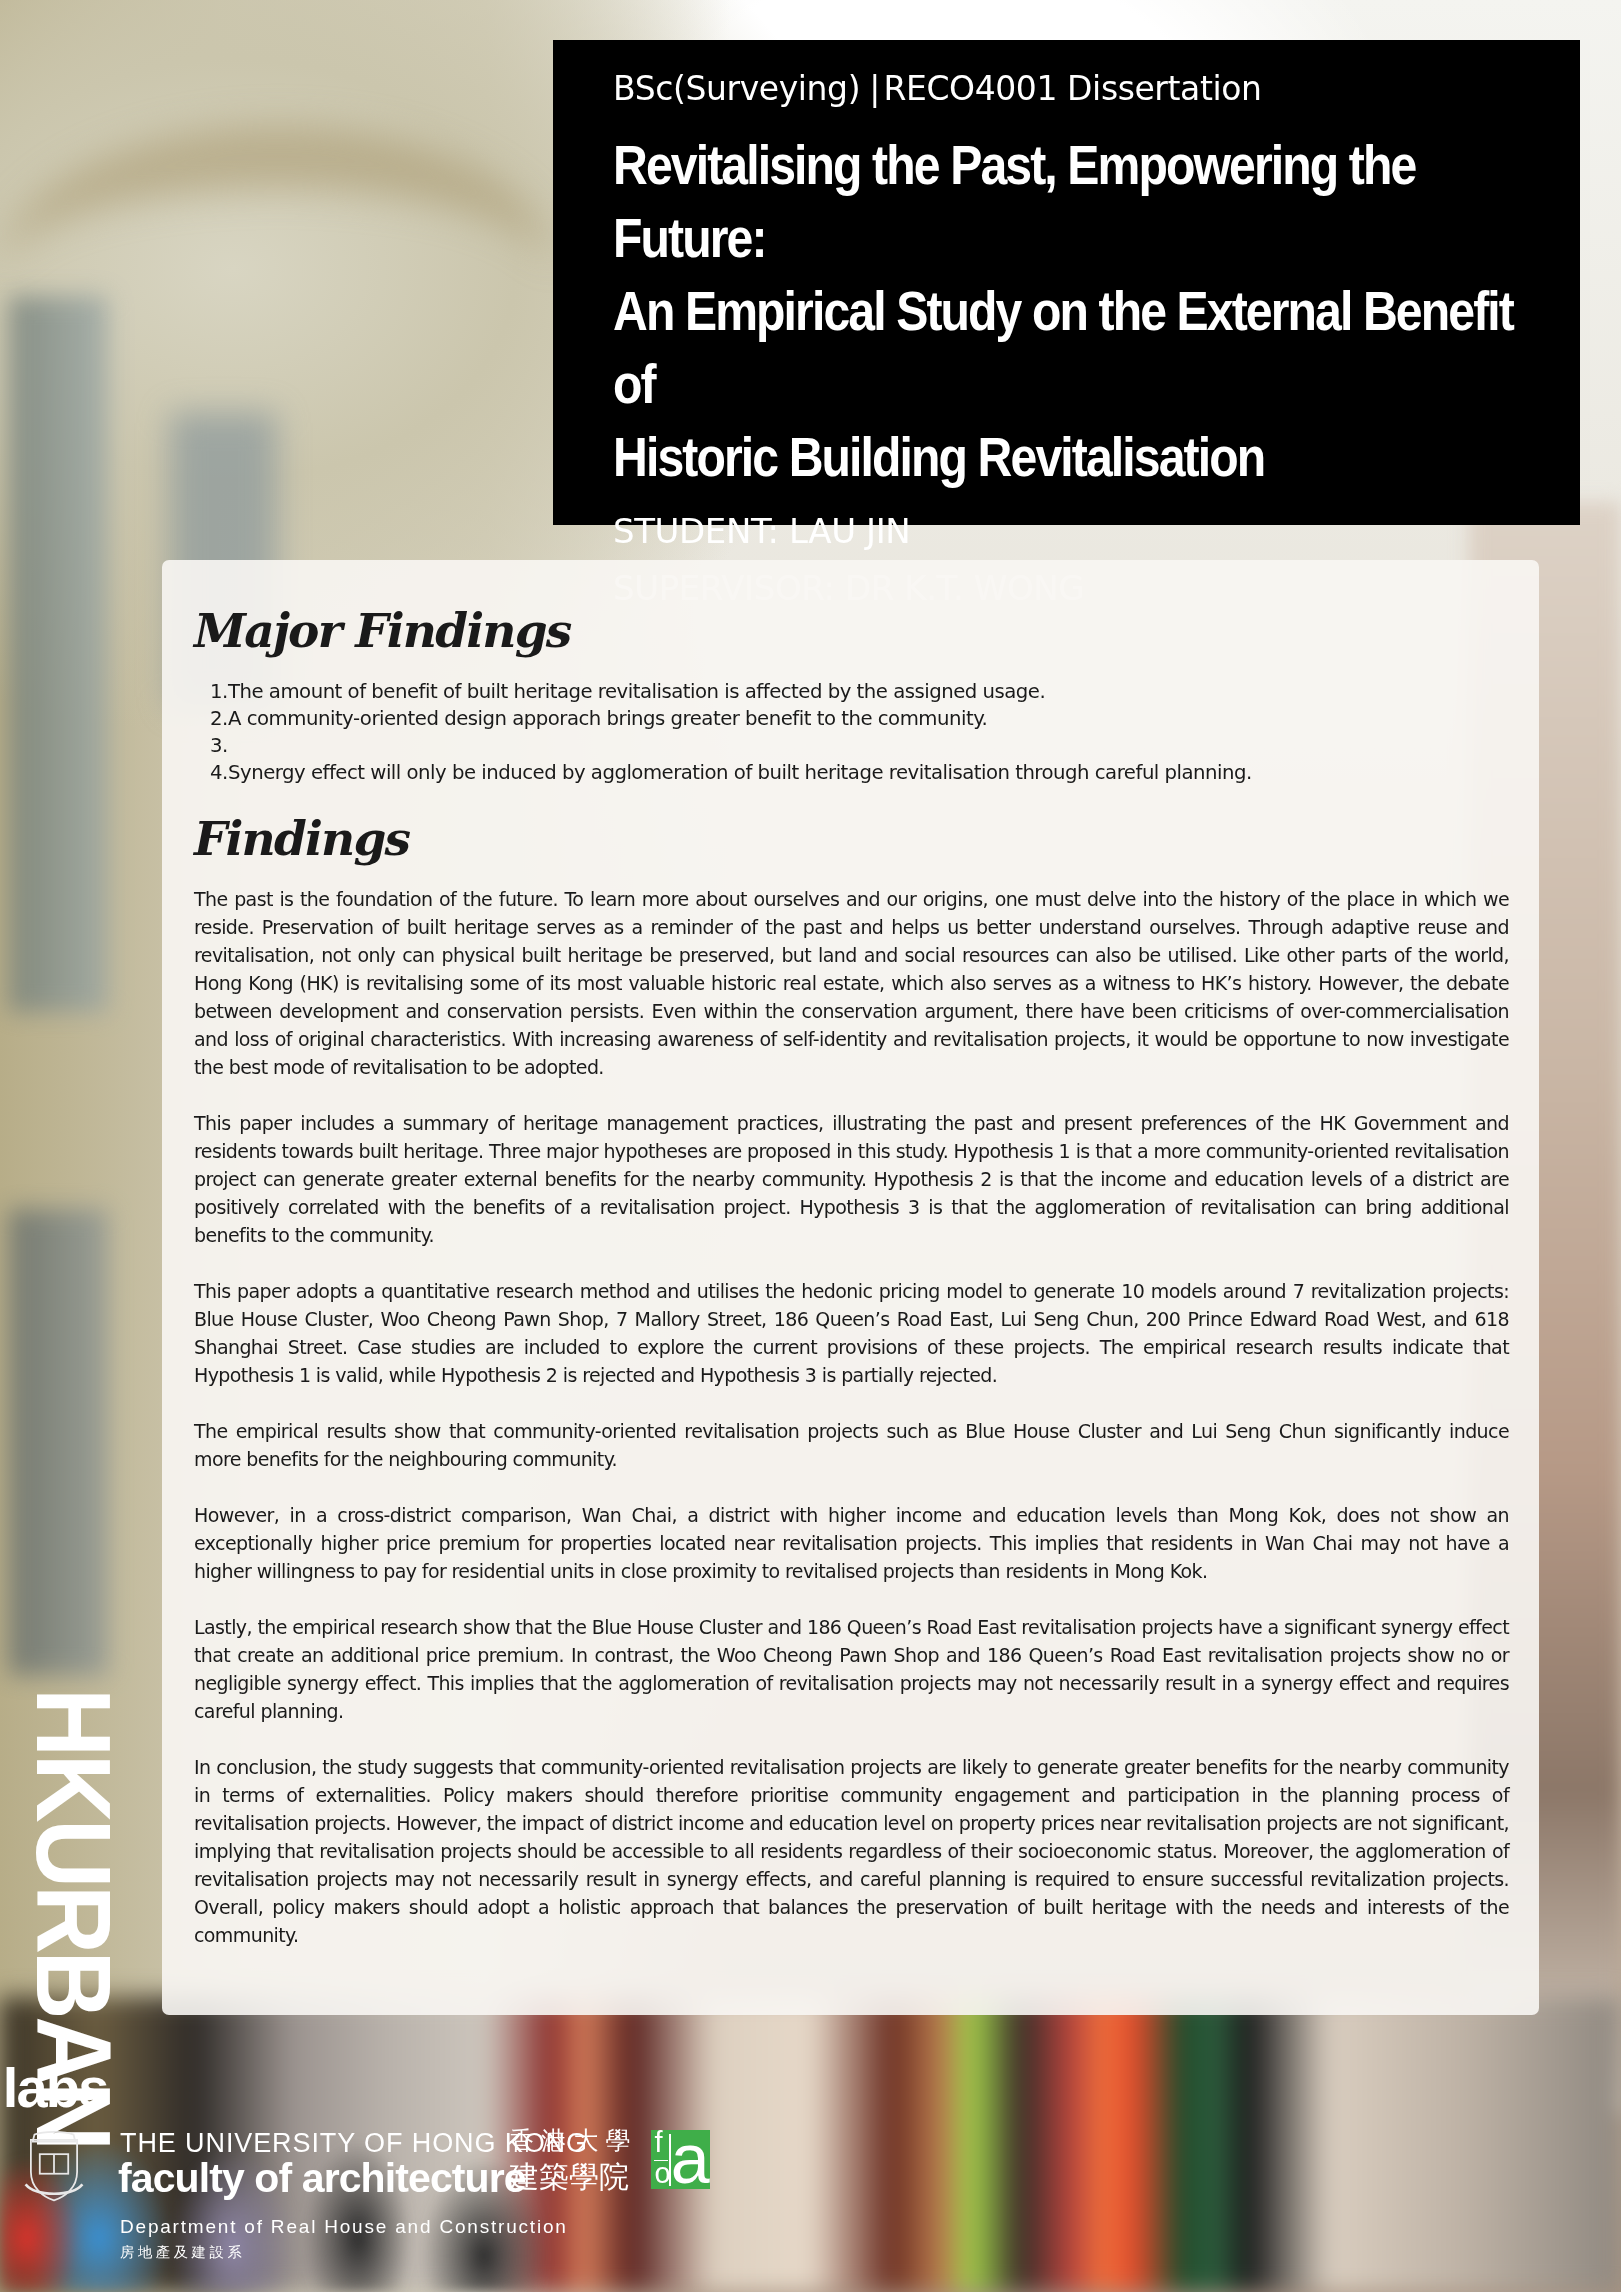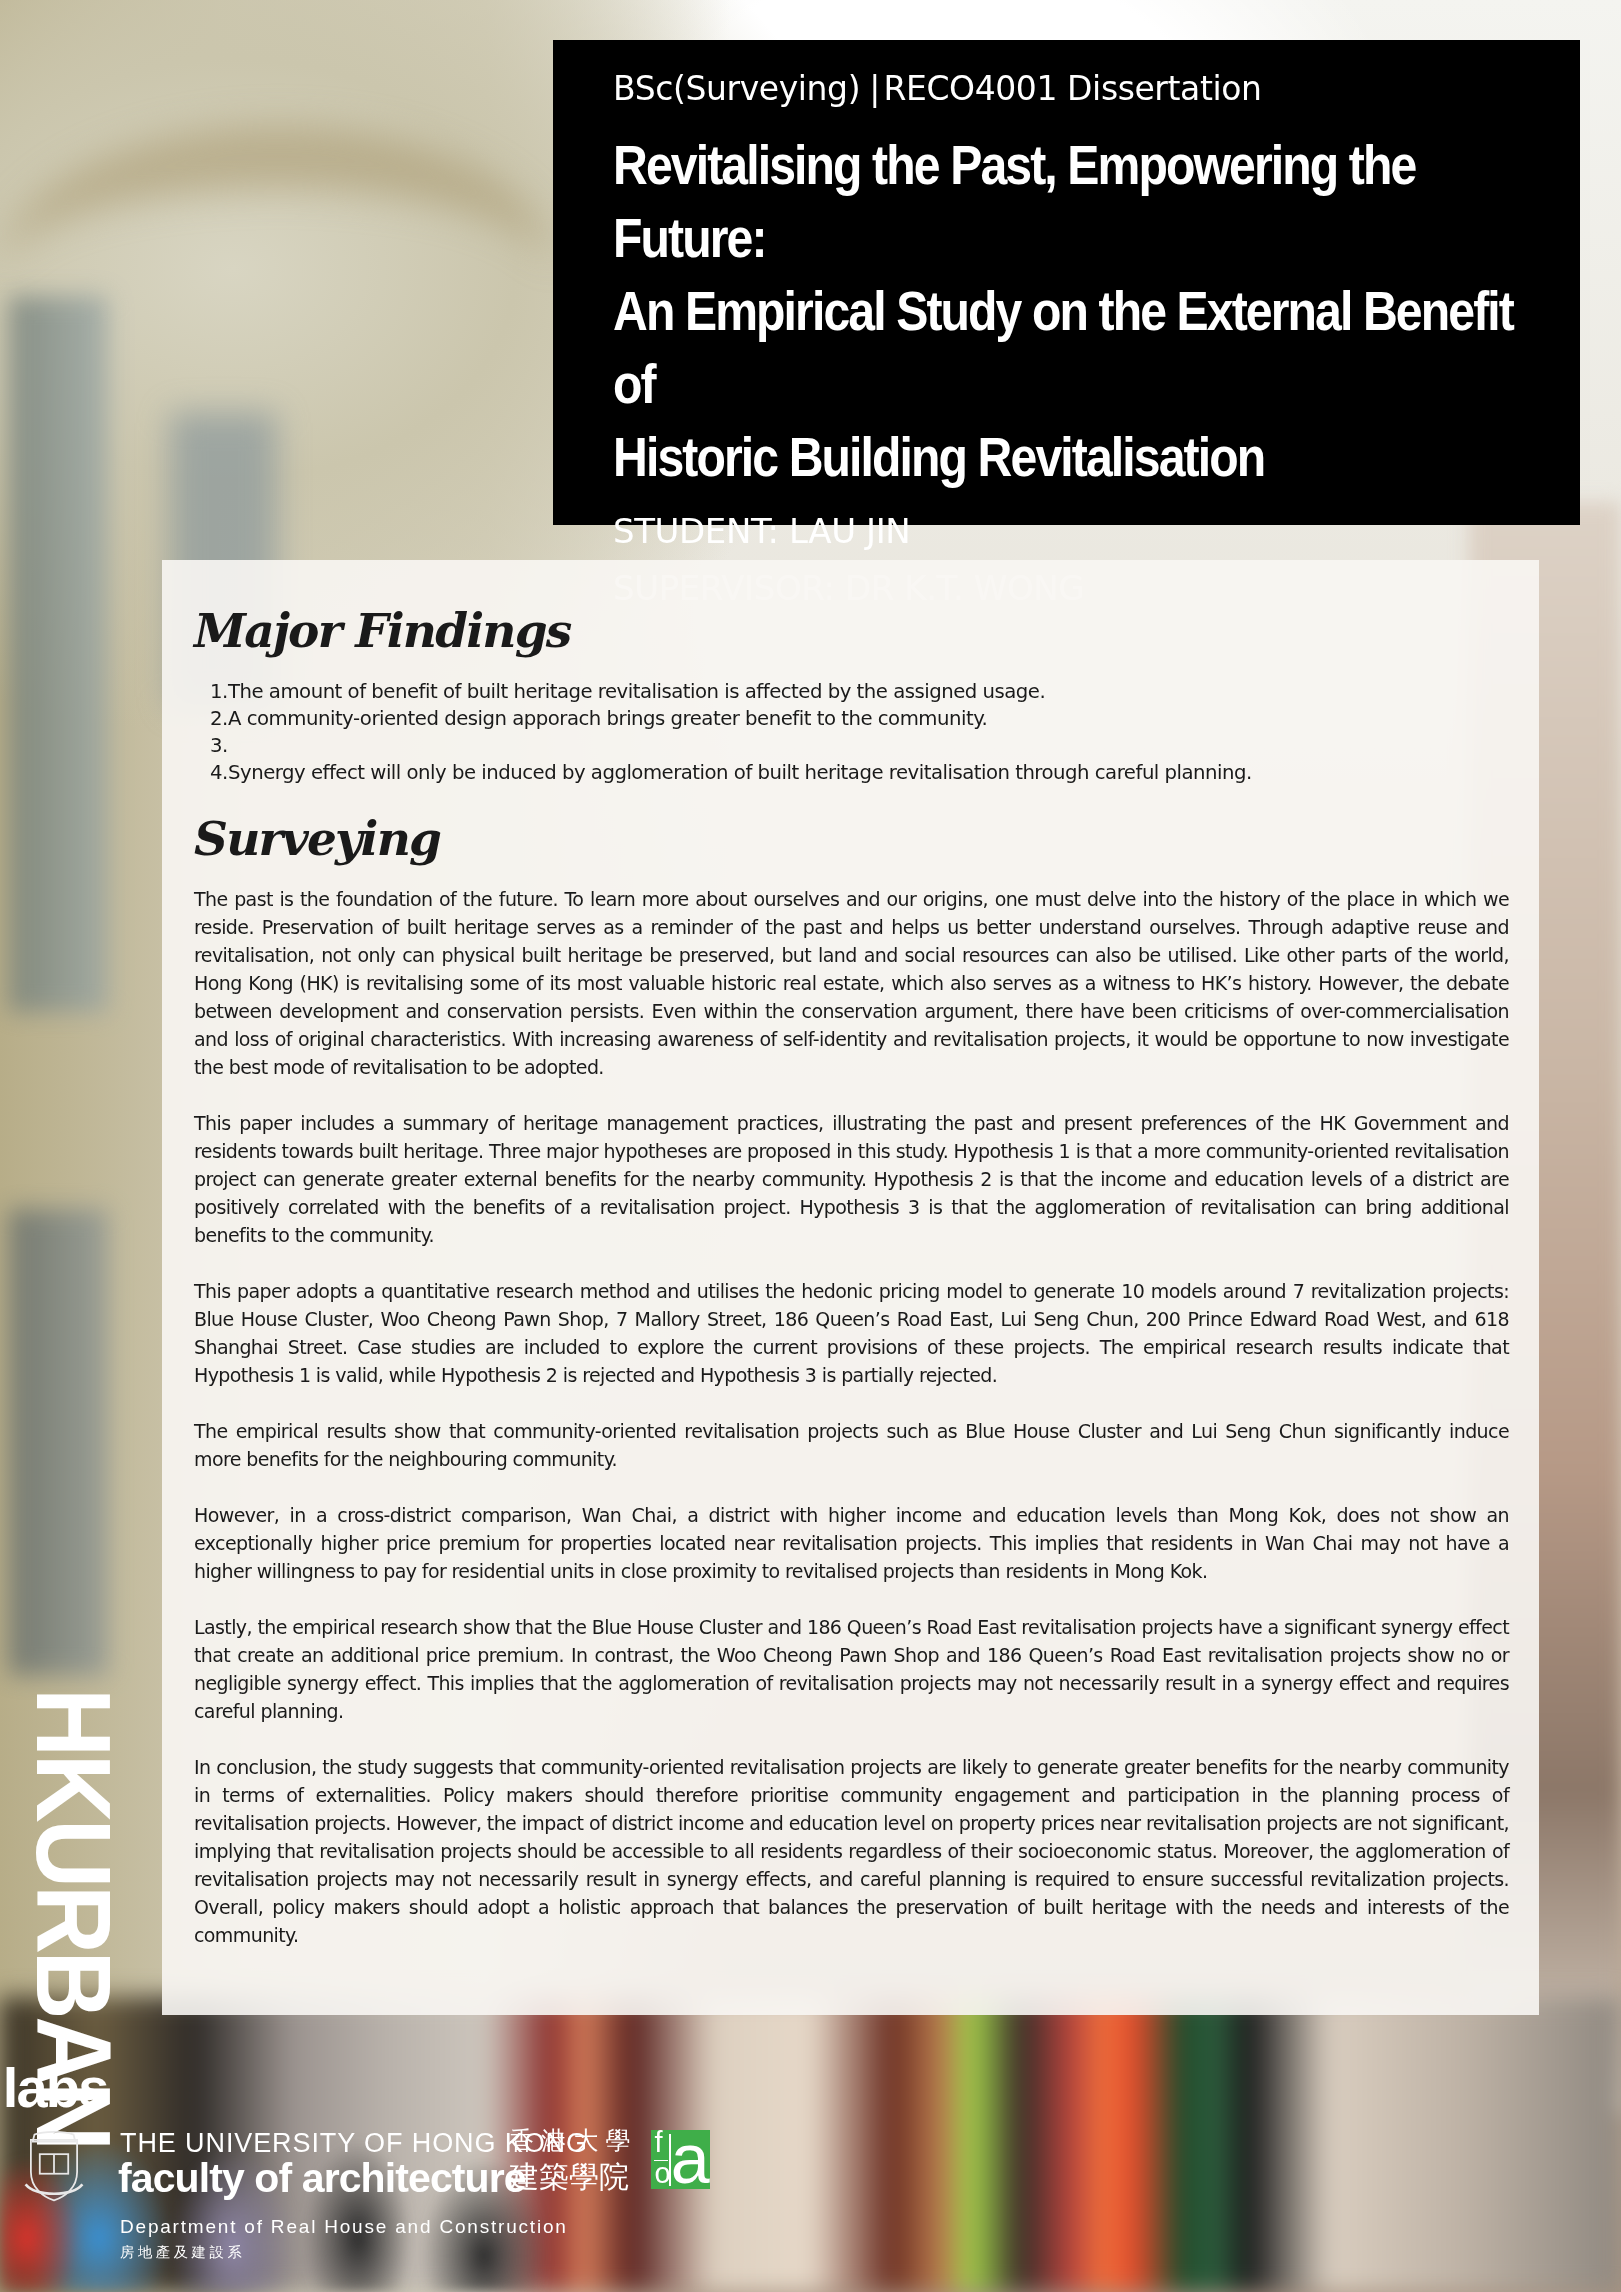--- a/index.html
+++ b/index.html
@@ -80,20 +80,21 @@
     .person-line {
       font-family: "DejaVu Sans", sans-serif; font-size: 34px; line-height: 57px; letter-spacing: -0.4px;
     }
 
     
     .panel {
       position: absolute; left: 162px; top: 560px; width: 1377px; height: 1455px;
       background: rgba(248,246,243,0.90);
       box-sizing: border-box; padding: 45px 30px 0 32px;
       color: #1a1a1a;
+      border-radius: 7px;
     }
     .section-heading {
       font-family: "DejaVu Serif", serif; font-style: italic; font-weight: bold;
       font-size: 47px; letter-spacing: -1.8px; margin: 0; line-height: 1.1;
     }
     .findings {
       list-style: none; margin: 21.5px 0 0 0; padding: 0 0 0 16px;
       font-family: "DejaVu Sans", sans-serif; font-size: 19.7px; line-height: 27px; letter-spacing: -0.5px;
     }
     .findings li { display: flex; }
@@ -202,21 +203,21 @@
     </li>
     <li>
       <span class="num">3.</span>
     </li>
     <li>
       <span class="num">4.</span>
       <span>Synergy effect will only be induced by agglomeration of built heritage revitalisation through careful planning.</span>
     </li>
   </ol>
 
-  <h2 class="section-heading abstract-heading">Surveying</h2>
+  <h2 class="section-heading abstract-heading">Findings</h2>
   <div class="abstract">
     <p>The past is the foundation of the future. To learn more about ourselves and our origins, one must delve into the history of the place in which we reside. Preservation of built heritage serves as a reminder of the past and helps us better understand ourselves. Through adaptive reuse and revitalisation, not only can physical built heritage be preserved, but land and social resources can also be utilised. Like other parts of the world, Hong Kong (HK) is revitalising some of its most valuable historic real estate, which also serves as a witness to HK’s history. However, the debate between development and conservation persists. Even within the conservation argument, there have been criticisms of over-commercialisation and loss of original characteristics. With increasing awareness of self-identity and revitalisation projects, it would be opportune to now investigate the best mode of revitalisation to be adopted.</p>
     <p>This paper includes a summary of heritage management practices, illustrating the past and present preferences of the HK Government and residents towards built heritage. Three major hypotheses are proposed in this study. Hypothesis 1 is that a more community-oriented revitalisation project can generate greater external benefits for the nearby community. Hypothesis 2 is that the income and education levels of a district are positively correlated with the benefits of a revitalisation project. Hypothesis 3 is that the agglomeration of revitalisation can bring additional benefits to the community.</p>
     <p>This paper adopts a quantitative research method and utilises the hedonic pricing model to generate 10 models around 7 revitalization projects: Blue House Cluster, Woo Cheong Pawn Shop, 7 Mallory Street, 186 Queen’s Road East, Lui Seng Chun, 200 Prince Edward Road West, and 618 Shanghai Street. Case studies are included to explore the current provisions of these projects. The empirical research results indicate that Hypothesis 1 is valid, while Hypothesis 2 is rejected and Hypothesis 3 is partially rejected.</p>
     <p>The empirical results show that community-oriented revitalisation projects such as Blue House Cluster and Lui Seng Chun significantly induce more benefits for the neighbouring community.</p>
     <p>However, in a cross-district comparison, Wan Chai, a district with higher income and education levels than Mong Kok, does not show an exceptionally higher price premium for properties located near revitalisation projects. This implies that residents in Wan Chai may not have a higher willingness to pay for residential units in close proximity to revitalised projects than residents in Mong Kok.</p>
     <p>Lastly, the empirical research show that the Blue House Cluster and 186 Queen’s Road East revitalisation projects have a significant synergy effect that create an additional price premium. In contrast, the Woo Cheong Pawn Shop and 186 Queen’s Road East revitalisation projects show no or negligible synergy effect. This implies that the agglomeration of revitalisation projects may not necessarily result in a synergy effect and requires careful planning.</p>
     <p>In conclusion, the study suggests that community-oriented revitalisation projects are likely to generate greater benefits for the nearby community in terms of externalities. Policy makers should therefore prioritise community engagement and participation in the planning process of revitalisation projects. However, the impact of district income and education level on property prices near revitalisation projects are not significant, implying that revitalisation projects should be accessible to all residents regardless of their socioeconomic status. Moreover, the agglomeration of revitalisation projects may not necessarily result in synergy effects, and careful planning is required to ensure successful revitalization projects. Overall, policy makers should adopt a holistic approach that balances the preservation of built heritage with the needs and interests of the community.</p>
   </div>
 </div>

